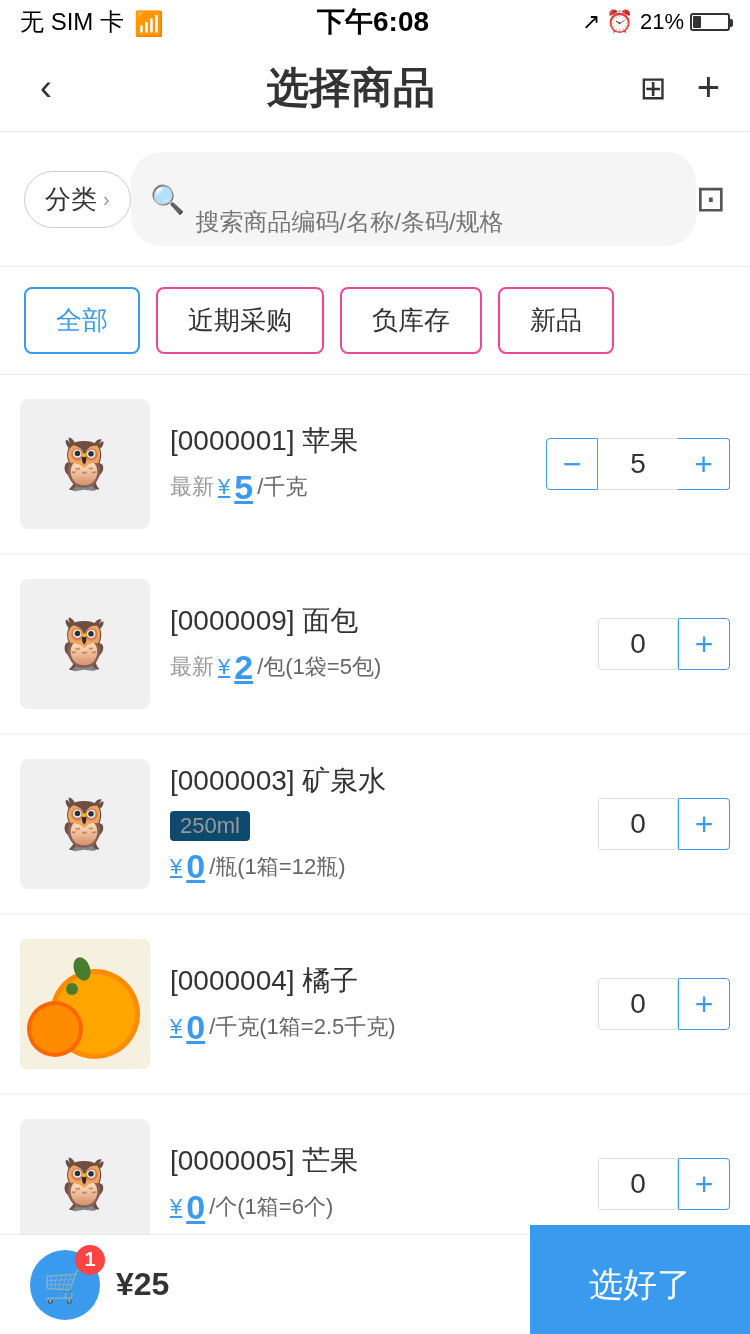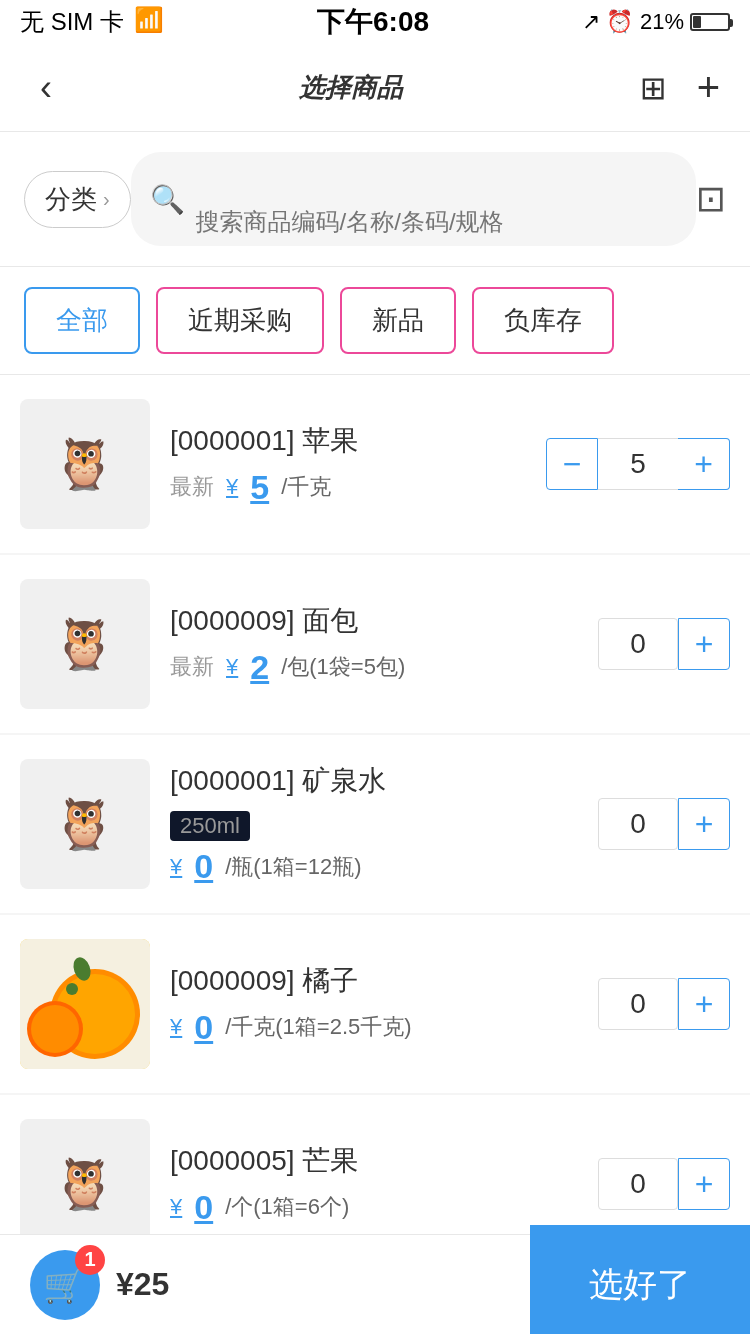--- a/index.html
+++ b/index.html
@@ -17,21 +17,21 @@
     .status-bar {
       background: #fff;
       height: 44px;
       display: flex;
       align-items: center;
       justify-content: space-between;
       padding: 0 20px;
       font-size: 24px;
       font-weight: 500;
     }
-    .status-left { display: flex; align-items: flex-start; gap: 10px; }
+    .status-left { display: flex; align-items: flex-end; gap: 10px; }
     .status-center { font-size: 28px; font-weight: 600; }
     .status-right { display: flex; align-items: center; gap: 6px; font-size: 22px; }
     .battery-icon {
       display: inline-block;
       width: 40px; height: 18px;
       border: 2px solid #333;
       border-radius: 3px;
       position: relative;
     }
     .battery-icon::after {
@@ -61,24 +61,23 @@
       padding: 0 30px;
       border-bottom: 1px solid #e8e8e8;
     }
     .nav-back {
       font-size: 36px;
       color: #333;
       cursor: pointer;
       padding: 10px;
     }
     .nav-title {
-      font-size: 26px;
+      font-size: 42px;
       font-weight: 600;
       color: #333;
-      font-style: italic;
     }
     .nav-actions {
       display: flex;
       align-items: center;
       gap: 30px;
     }
     .nav-filter-icon {
       font-size: 32px;
       color: #333;
     }
@@ -194,30 +193,30 @@
     }
     .product-name {
       font-size: 28px;
       color: #333;
       margin-bottom: 8px;
       font-weight: 500;
     }
     .product-spec {
       font-size: 22px;
       color: #999;
-      background: #0f172a;
+      background: #0c4a6e;
       display: inline-block;
       padding: 2px 10px;
       border-radius: 4px;
       margin-bottom: 6px;
     }
     .product-price-row {
       display: flex;
       align-items: center;
-      gap: 12px;
+      gap: 4px;
     }
     .price-label {
       font-size: 22px;
       color: #999;
     }
     .price-currency {
       font-size: 22px;
       color: #3a9aee;
       text-decoration: underline;
     }
@@ -389,24 +388,24 @@
 </div>
 
 <div class="tab-row">
   <button class="tab-item active">
     <span>全部</span>
   </button>
   <button class="tab-item">
     <span>近期采购</span>
   </button>
   <button class="tab-item">
-    <span>新品</span>
+    <span>负库存</span>
   </button>
   <button class="tab-item">
-    <span>负库存</span>
+    <span>新品</span>
   </button>
 </div>
 
 <div class="product-list">
 
   <div class="product-item">
     <div class="product-image">
       <span class="owl-logo">🦉</span>
     </div>
     <div class="product-info">
@@ -442,21 +441,21 @@
       <input class="qty-input" type="text" value="0" style="border-radius: 4px; border: 1px solid rgb(221, 221, 221);">
       <button class="qty-btn plus" style="border-left:1px solid #3a9aee;">+</button>
     </div>
   </div>
 
   <div class="product-item">
     <div class="product-image">
       <span class="owl-logo">🦉</span>
     </div>
     <div class="product-info">
-      <div class="product-name">[0000001] 矿泉水</div>
+      <div class="product-name">[0000003] 矿泉水</div>
       <div class="product-spec">250ml</div>
       <div class="product-price-row">
         <span class="price-currency">¥</span>
         <span class="price-value">0</span>
         <span class="price-unit">/瓶(1箱=12瓶)</span>
       </div>
     </div>
     <div class="product-controls">
       <input class="qty-input" type="text" value="0" style="border-radius: 4px; border: 1px solid rgb(221, 221, 221);">
       <button class="qty-btn plus" style="border-left:1px solid #3a9aee;">+</button>
@@ -469,21 +468,21 @@
         <rect width="130" height="130" fill="#f5f0e0"></rect>
         <circle cx="75" cy="75" r="45" fill="#ff8c00"></circle>
         <circle cx="75" cy="75" r="40" fill="#ffa500"></circle>
         <circle cx="35" cy="90" r="28" fill="#ff6600"></circle>
         <circle cx="35" cy="90" r="24" fill="#ff8c00"></circle>
         <ellipse cx="62" cy="30" rx="8" ry="12" fill="#4a7c2f" transform="rotate(-20 62 30)"></ellipse>
         <circle cx="52" cy="50" r="6" fill="#4a7c2f"></circle>
       </svg>
     </div>
     <div class="product-info">
-      <div class="product-name">[0000009] 橘子</div>
+      <div class="product-name">[0000004] 橘子</div>
       <div class="product-price-row">
         <span class="price-currency">¥</span>
         <span class="price-value">0</span>
         <span class="price-unit">/千克(1箱=2.5千克)</span>
       </div>
     </div>
     <div class="product-controls">
       <input class="qty-input" type="text" value="0" style="border-radius: 4px; border: 1px solid rgb(221, 221, 221);">
       <button class="qty-btn plus" style="border-left:1px solid #3a9aee;">+</button>
     </div>

